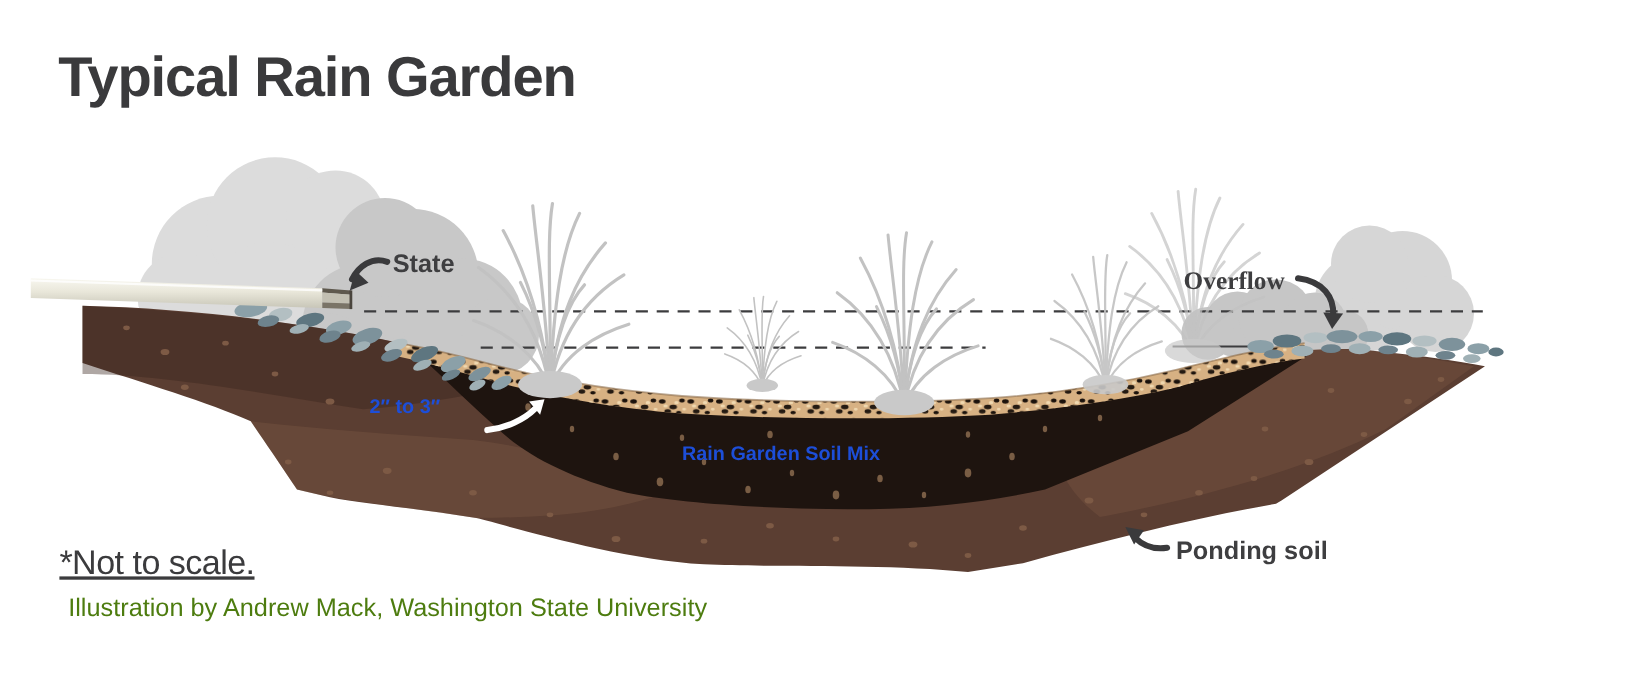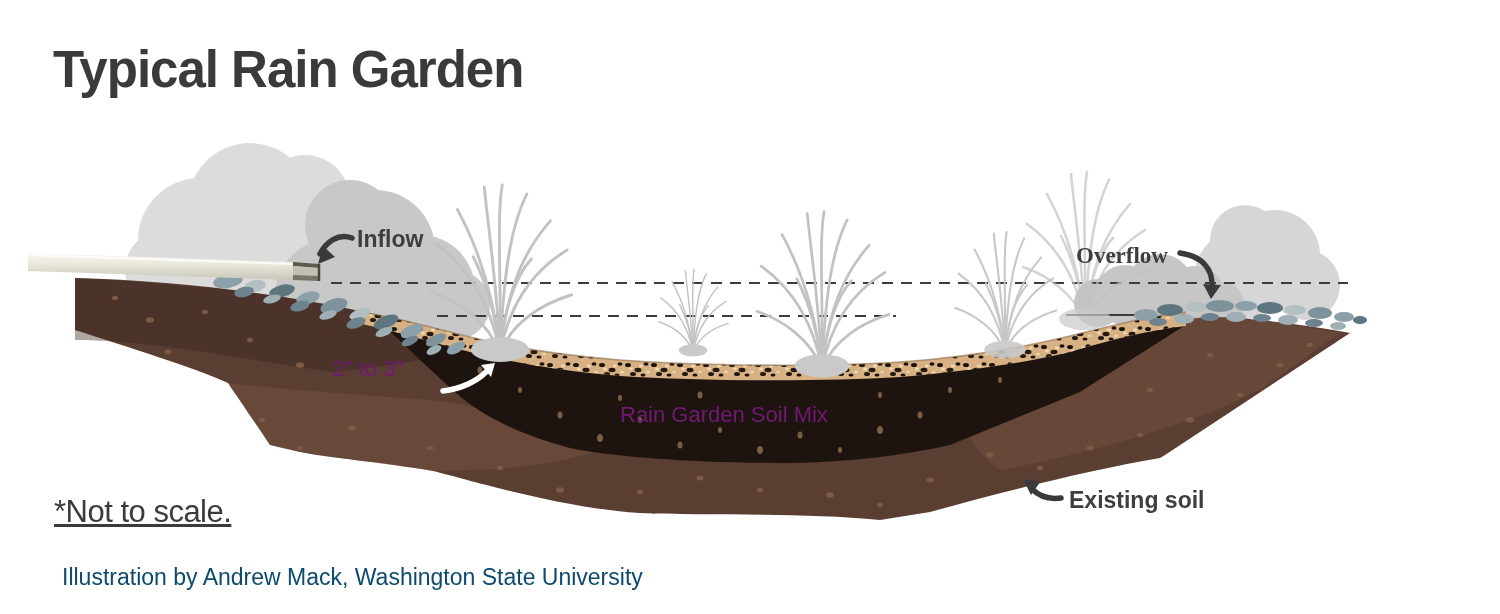--- a/index.html
+++ b/index.html
@@ -2,24 +2,24 @@
 <html><head>
 <meta charset="utf-8">
 <style>
   html,body{margin:0;padding:0;background:#ffffff;}
   .canvas{position:relative;width:1500px;height:614px;background:#ffffff;overflow:hidden;
           font-family:"Liberation Sans", sans-serif;}
   .canvas svg{position:absolute;left:0;top:0;}
   .lbl{position:absolute;white-space:nowrap;}
   .page-title{font-size:51px;font-weight:700;letter-spacing:-1px;color:#3a3a3c;}
   .dark-label{font-size:23px;font-weight:700;color:#3e3e40;}
-  .white-label{font-size:22px;font-weight:400;color:#701a75;}
+  .white-label{font-size:18px;font-weight:700;color:#1d4ed8;}
   .mulch-label{text-align:center;width:180px;line-height:26px;white-space:normal;}
   .footnote{font-size:31px;font-weight:400;color:#3b3b3d;letter-spacing:-0.5px;text-decoration:underline;}
-  .credit{font-size:23px;font-weight:400;color:#0c4a6e;margin-top:25px;}
+  .credit{font-size:23px;font-weight:400;color:#4d7c0f;}
 </style>
 </head>
 <body>
 
 <div class="canvas">
 
 <svg width="1500" height="614" viewBox="0 0 1500 614">
   <defs>
     <linearGradient id="pipeGrad" x1="0" y1="0" x2="0" y2="1">
       <stop offset="0" stop-color="#f8f7f0"></stop>
@@ -245,26 +245,26 @@
     </g>
     <g stroke="#3a3a3c" fill="#3a3a3c">
       <path d="M1061,498 C1047,500 1038,495 1032,489" fill="none" stroke-width="5.5" stroke-linecap="round"></path>
       <polygon points="1023,479 1040,482 1031,495" stroke="none"></polygon>
     </g>
   </g>
 </svg>
 
 <div class="lbl page-title" style="left:53px;top:40px;">Typical Rain Garden</div>
 
-<div class="lbl dark-label" style="left:357px;top:226px;">Inflow</div>
+<div class="lbl dark-label" style="left:357px;top:226px;">State</div>
 <div class="lbl dark-label" style="left:1076px;top:243px;font-family:Liberation Serif, serif;">Overflow</div>
 
 <div class="lbl white-label mulch-label" style="left:278px;top:356px;">
   <span style="display:block;">2″ to 3″</span>
 </div>
 
 <div class="lbl white-label" style="left:620px;top:402px;text-align:center;">Rain Garden Soil Mix</div>
-<div class="lbl dark-label" style="left:1069px;top:487px;">Existing soil</div>
+<div class="lbl dark-label" style="left:1069px;top:487px;">Ponding soil</div>
 
 <div class="lbl footnote" style="left:54px;top:494px;">*Not to scale.</div>
 <div class="lbl credit" style="left:62px;top:539px;">Illustration by Andrew Mack, Washington State University</div>
 
 </div>
 
 </body></html>

